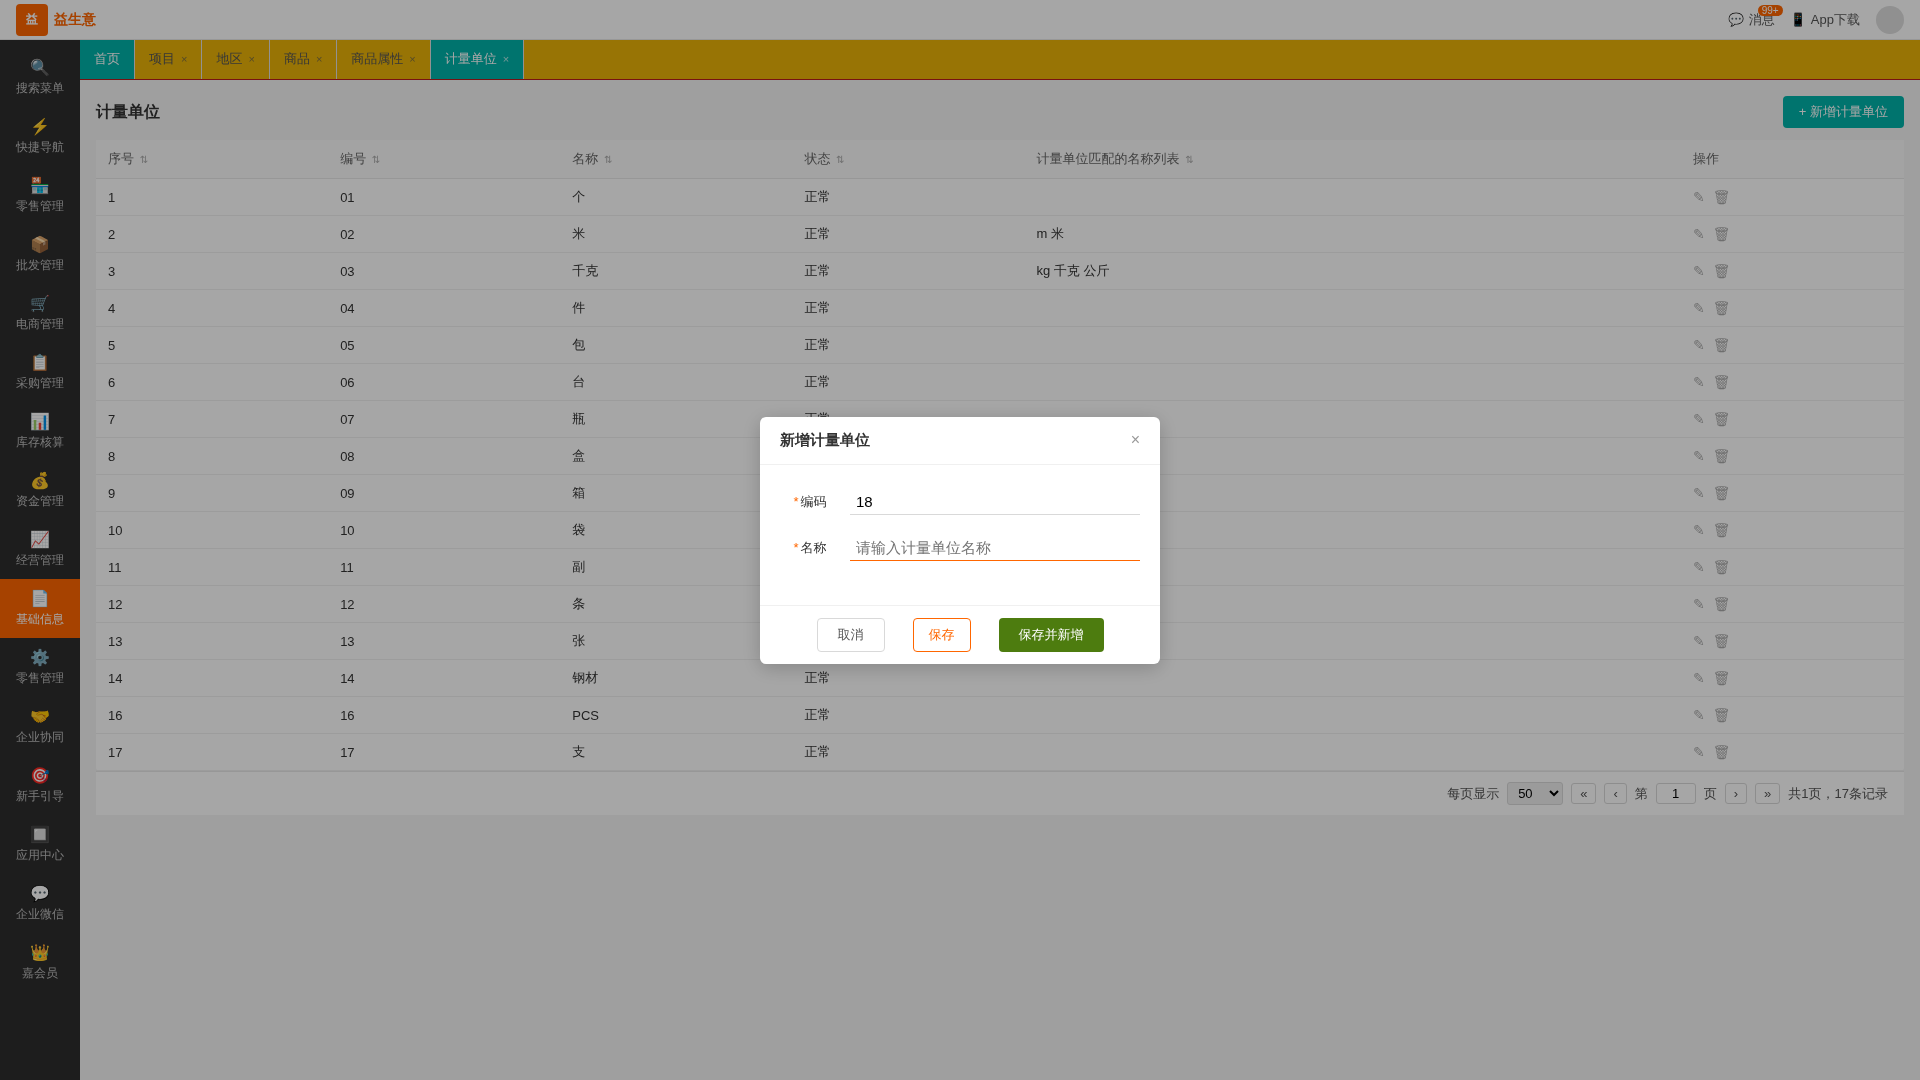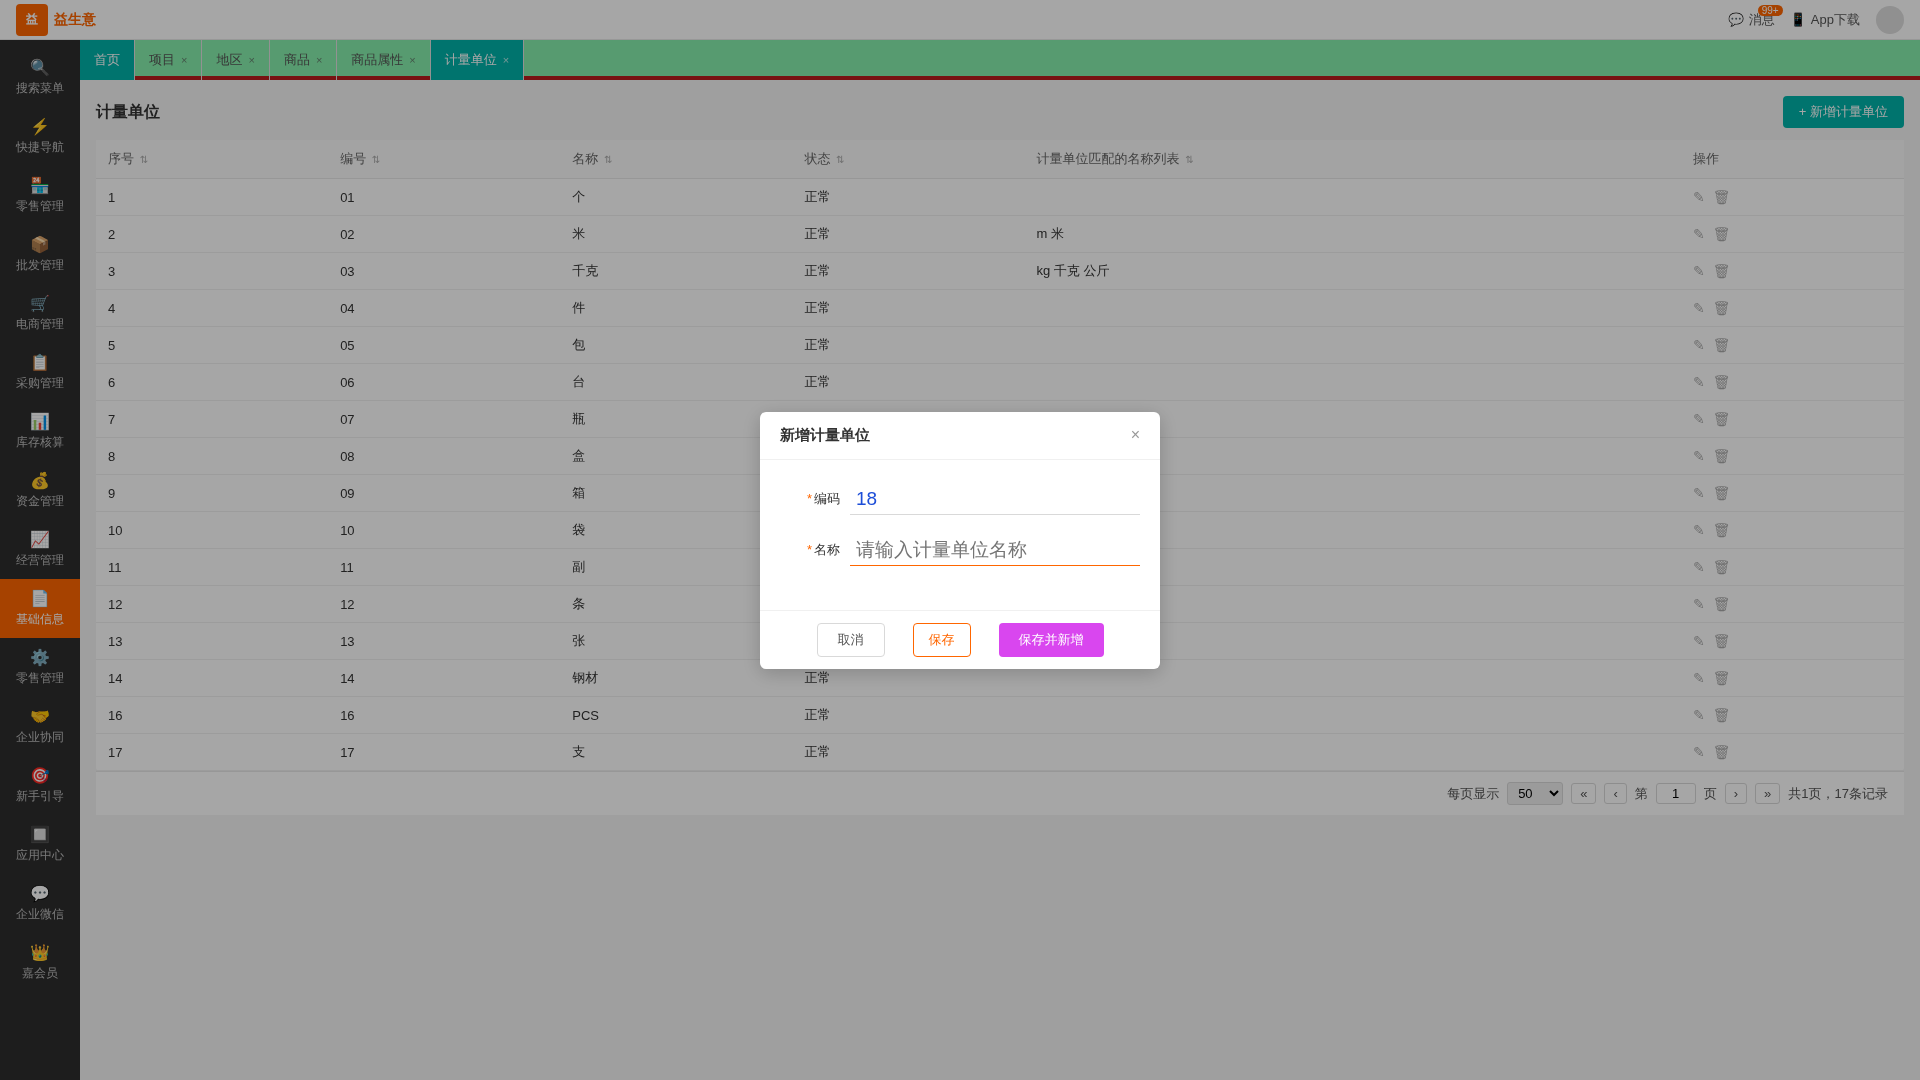--- a/index.html
+++ b/index.html
@@ -22,21 +22,21 @@
     
     .sidebar { width: 80px; background: #2d2d2d; display: flex; flex-direction: column; align-items: center; padding-top: 8px; flex-shrink: 0; }
     .sidebar-item { width: 100%; padding: 10px 4px; display: flex; flex-direction: column; align-items: center; color: #bbb; cursor: pointer; font-size: 12px; gap: 3px; }
     .sidebar-item.active { background: #f60; color: #fff; }
     .sidebar-icon { font-size: 16px; }
 
     
     .content-area { flex: 1; display: flex; flex-direction: column; overflow: hidden; }
 
     
-    .tab-bar { height: 40px; background: #86efac; display: flex; align-items: flex-start; padding: 0 0; border-bottom: 4px solid #b91c1c; flex-shrink: 0; }
+    .tab-bar { height: 40px; background: #eab308; display: flex; align-items: flex-end; padding: 0 0; border-bottom: 1px solid #b91c1c; flex-shrink: 0; }
     .tab-item { height: 40px; padding: 0 14px; display: flex; align-items: center; gap: 6px; cursor: pointer; font-size: 13px; color: #555; border-right: 1px solid #e0e0e0; white-space: nowrap; }
     .tab-item.active { background: #00b2a9; color: #fff; }
     .tab-item .tab-close { font-size: 11px; color: currentColor; opacity: 0.7; cursor: pointer; }
     .tab-home { background: #00b2a9; color: #fff; }
 
     
     .page-content { flex: 1; overflow: auto; padding: 16px; background: #f5f5f5; }
     .page-header { display: flex; justify-content: space-between; align-items: center; margin-bottom: 12px; }
     .page-title { font-size: 16px; font-weight: bold; color: #333; }
     .btn-add { background: #00b2a9; color: #fff; border: none; border-radius: 4px; padding: 7px 16px; cursor: pointer; font-size: 13px; text-align: right; }
@@ -59,28 +59,28 @@
     .page-input { width: 40px; border: 1px solid #d9d9d9; border-radius: 3px; text-align: center; padding: 2px 4px; font-size: 13px; }
 
     
     .overlay { position: fixed; inset: 0; background: rgba(0,0,0,0.35); z-index: 1000; display: flex; align-items: center; justify-content: center; }
     .dialog { background: #fff; border-radius: 6px; width: 400px; box-shadow: 0 4px 20px rgba(0,0,0,0.2); }
     .dialog-header { padding: 14px 20px; border-bottom: 1px solid #f0f0f0; display: flex; justify-content: space-between; align-items: center; }
     .dialog-title { font-size: 15px; font-weight: bold; color: #333; }
     .dialog-close { cursor: pointer; color: #999; font-size: 16px; }
     .dialog-body { padding: 24px 20px; }
     .form-row { display: flex; align-items: center; margin-bottom: 20px; }
-    .form-label { width: 60px; text-align: right; font-size: 13px; color: #333; margin-right: 10px; flex-shrink: 0; }
+    .form-label { width: 60px; text-align: center; font-size: 13px; color: #333; margin-right: 10px; flex-shrink: 0; }
     .form-label.required::before { content: '*'; color: #f60; margin-right: 2px; }
-    .form-input { flex: 1; border: none; border-bottom: 1px solid #d9d9d9; padding: 4px 6px; font-size: 19px; outline: none; color: #1d4ed8; }
+    .form-input { flex: 1; border: none; border-bottom: 1px solid #d9d9d9; padding: 4px 6px; font-size: 15px; outline: none; color: #000000; }
     .form-input.active-input { border-bottom-color: #f60; }
     .dialog-footer { padding: 12px 20px; display: flex; justify-content: center; gap: 28px; border-top: 1px solid #f0f0f0; }
     .btn-cancel { border: 1px solid #d9d9d9; background: #fff; border-radius: 4px; padding: 7px 20px; cursor: pointer; font-size: 13px; color: #555; }
     .btn-save { border: none; background: #fff; border: 1px solid #f60; color: #f60; border-radius: 4px; padding: 7px 15px; cursor: pointer; font-size: 13px; }
-    .btn-save-add { border: none; background: #d946ef; color: #fff; border-radius: 4px; padding: 7px 20px; cursor: pointer; font-size: 13px; }
+    .btn-save-add { border: none; background: #4d7c0f; color: #fff; border-radius: 4px; padding: 7px 20px; cursor: pointer; font-size: 13px; }
   </style>
 </head>
 <body>
 
 <div class="app-wrapper">
 
   <div class="top-bar">
     <div class="top-bar-left">
       <div class="logo-area">
         <div class="logo-icon">益</div>

